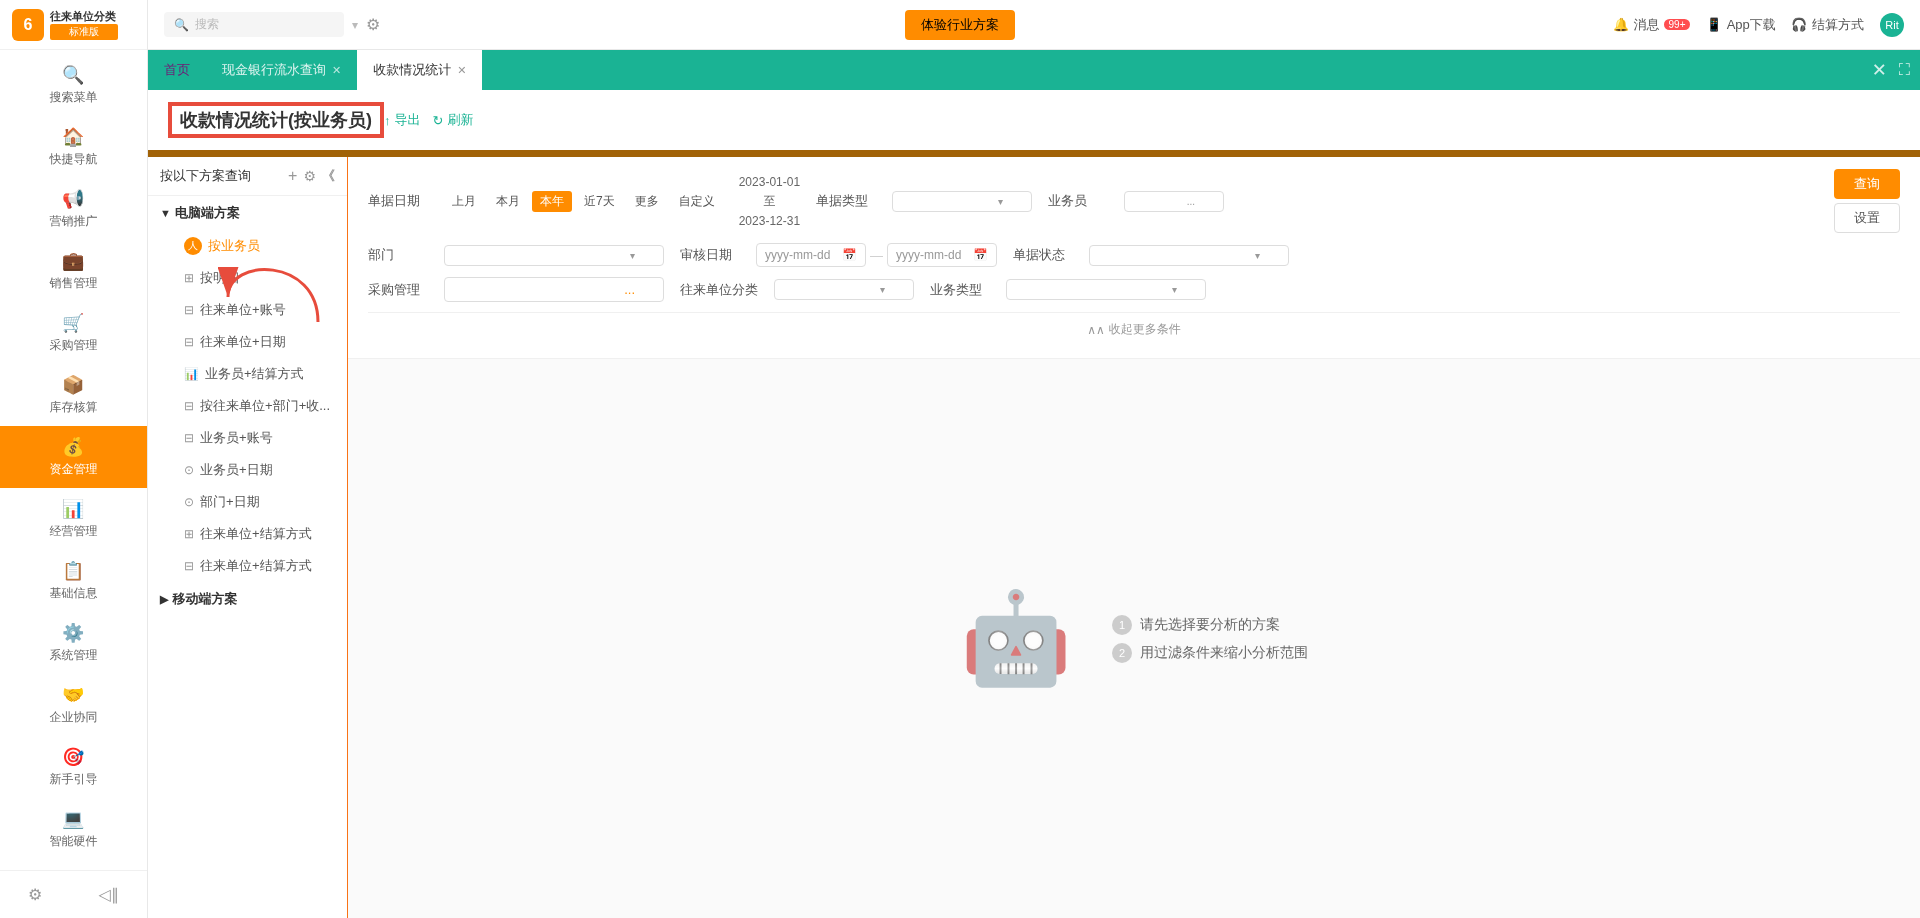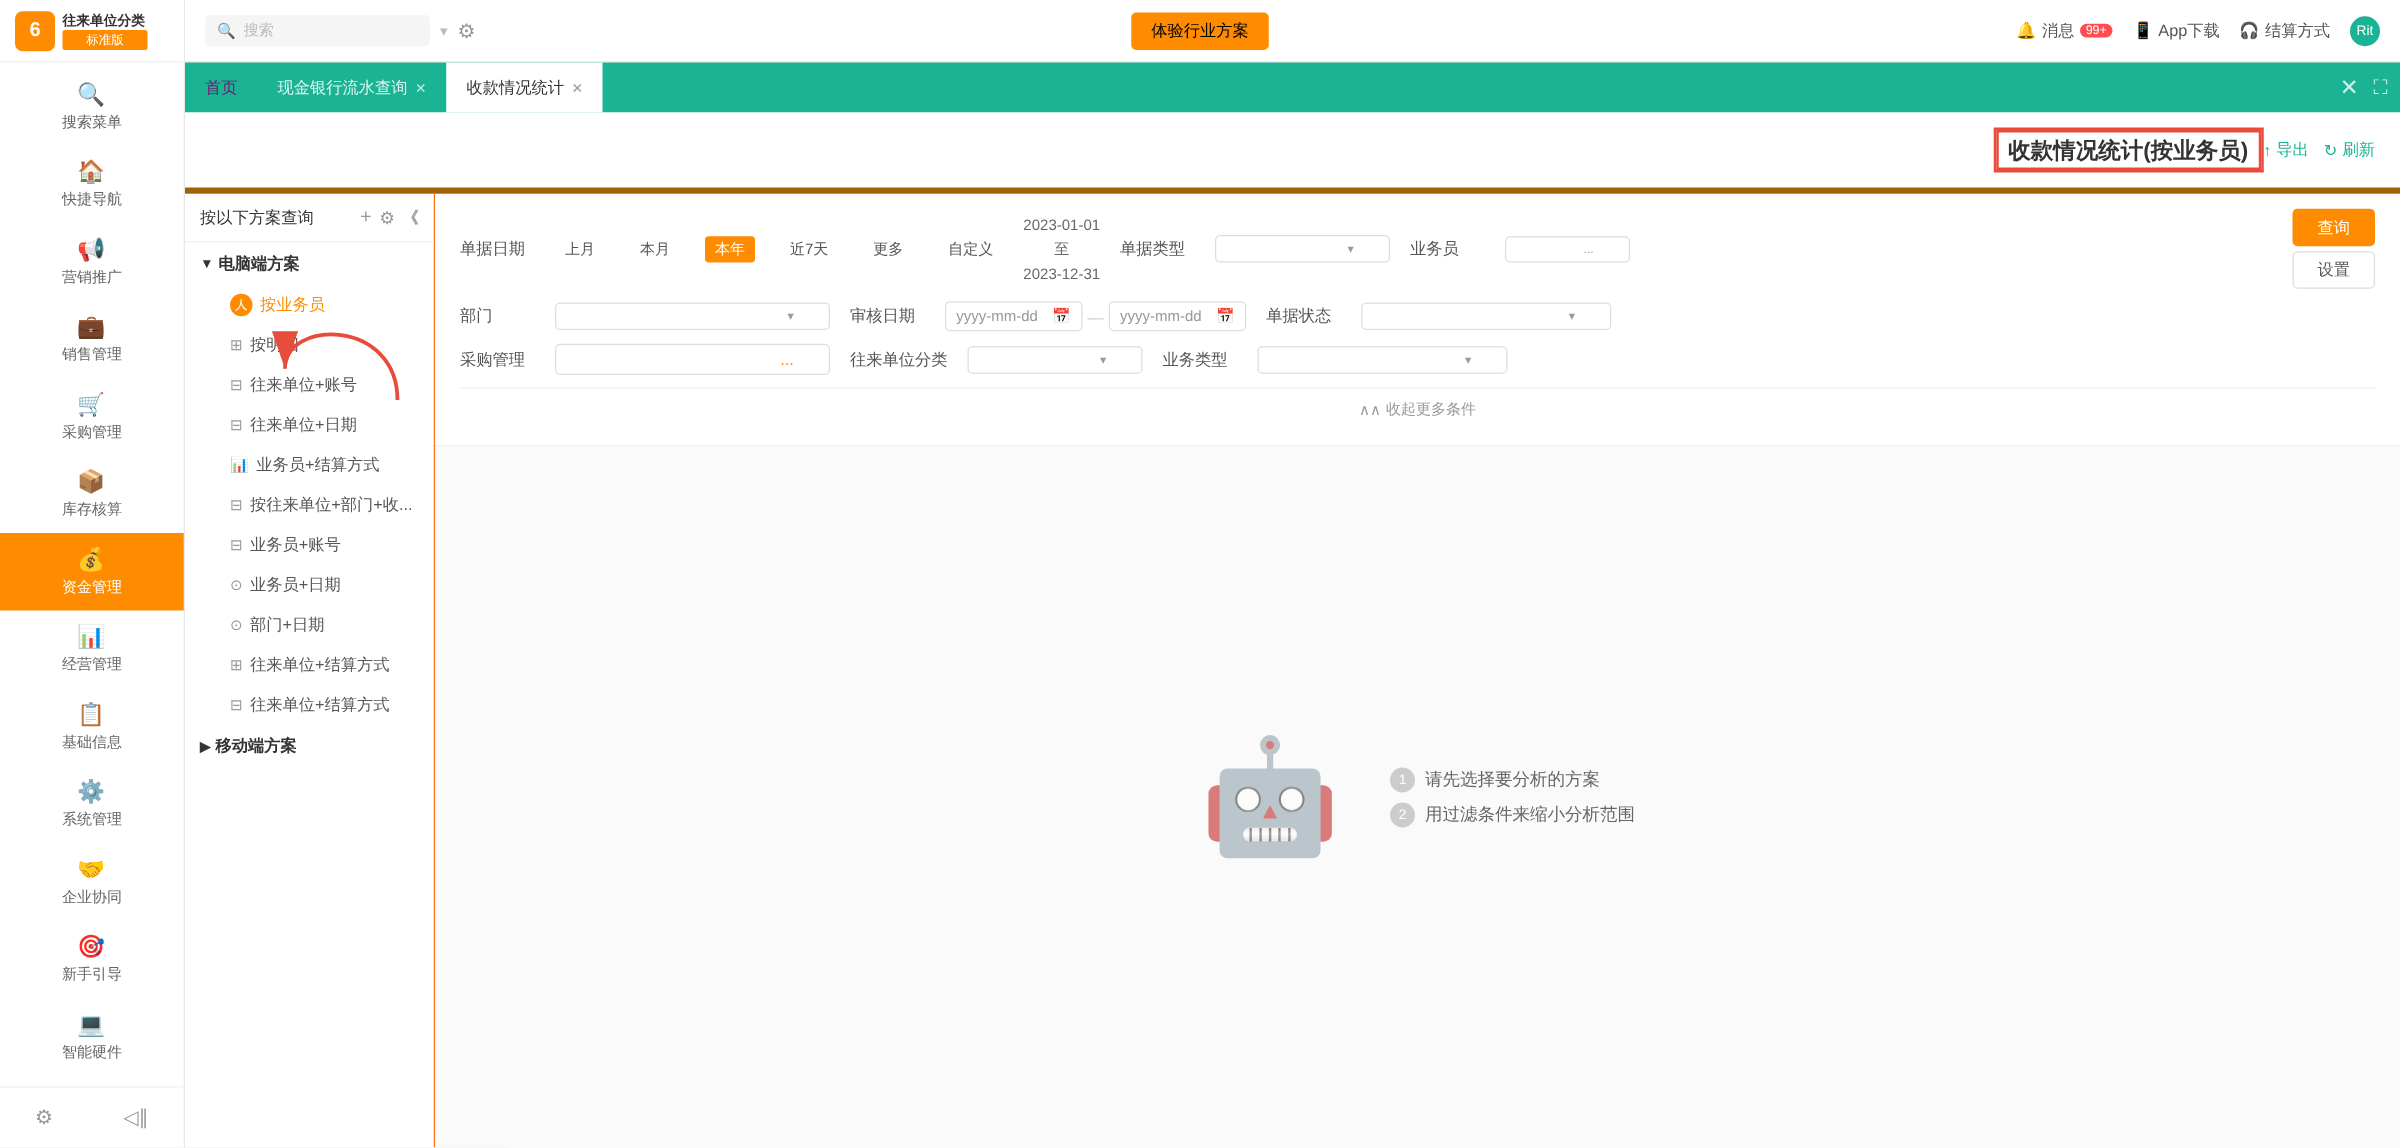--- a/index.html
+++ b/index.html
@@ -32,21 +32,21 @@
     
     .tabbar { height: 40px; background: #1ab394; display: flex; align-items: center; padding: 0 0 0 0; }
     .tab { display: flex; align-items: center; padding: 0 16px; height: 40px; font-size: 13px; cursor: pointer; color: rgba(255,255,255,0.85); gap: 6px; }
     .tab.home { color: #701a75; }
     .tab.active { background: #fff; color: #333; }
     .tab-close { font-size: 11px; color: rgba(255,255,255,0.7); }
     .tab.active .tab-close { color: #999; }
     .tabbar-right { margin-left: auto; display: flex; align-items: center; padding-right: 10px; gap: 12px; color: rgba(255,255,255,0.85); font-size: 16px; cursor: pointer; }
 
     
-    .page-header { background: #fff; padding: 12px 20px; display: flex; align-items: center; justify-content: flex-end; border-bottom: 5px solid #a16207; }
+    .page-header { background: #fff; padding: 12px 20px; display: flex; align-items: center; justify-content: flex-start; border-bottom: 7px solid #a16207; }
     .page-title { font-size: 18px; font-weight: bold; color: #333; border: 2px solid #e74c3c; padding: 2px 8px; display: inline-block; }
     .page-header-actions { display: flex; align-items: center; gap: 12px; }
     .action-btn { display: flex; align-items: center; gap: 4px; color: #1ab394; font-size: 13px; cursor: pointer; }
 
     
     .content { flex: 1; display: flex; overflow: hidden; }
 
     
     .left-panel { width: 200px; background: #fff; border-right: 1px solid #f97316; flex-shrink: 0; display: flex; flex-direction: column; }
     .left-panel-header { display: flex; align-items: center; justify-content: space-between; padding: 10px 12px; border-bottom: 1px solid #f0f0f0; }
@@ -57,21 +57,21 @@
     .tree-section { font-weight: bold; color: #333; display: flex; align-items: center; gap: 4px; padding: 8px 12px; font-size: 13px; }
     .tree-sub { padding-left: 24px; }
     .tree-active-icon { width: 18px; height: 18px; background: #ff8c00; border-radius: 50%; display: flex; align-items: center; justify-content: center; color: #fff; font-size: 10px; flex-shrink: 0; }
     .mobile-section { color: #333; font-weight: bold; display: flex; align-items: center; gap: 4px; padding: 8px 12px; font-size: 13px; cursor: pointer; }
 
     
     .right-panel { flex: 1; display: flex; flex-direction: column; overflow: hidden; }
     .filter-area { background: #fff; padding: 12px 20px; border-bottom: 1px solid #f0f0f0; }
     .filter-row { display: flex; align-items: center; gap: 16px; margin-bottom: 10px; flex-wrap: wrap; }
     .filter-label { color: #555; font-size: 13px; white-space: nowrap; min-width: 60px; }
-    .date-tabs { display: flex; align-items: center; gap: 20px; }
+    .date-tabs { display: flex; align-items: center; gap: 4px; }
     .date-tab { padding: 2px 8px; font-size: 12px; color: #555; cursor: pointer; border-radius: 2px; }
     .date-tab.active { background: #ff8c00; color: #fff; border-radius: 3px; }
     .date-range { font-size: 12px; color: #666; display: flex; align-items: center; gap: 4px; flex-direction: column; }
     .filter-select { border: 1px solid #ddd; border-radius: 4px; padding: 4px 28px 4px 8px; font-size: 13px; color: #333; background: #fff; min-width: 140px; position: relative; display: flex; align-items: center; justify-content: space-between; cursor: pointer; }
     .filter-select .arrow { color: #999; font-size: 10px; }
     .filter-date-range { display: flex; align-items: center; gap: 4px; }
     .filter-date { border: 1px solid #ddd; border-radius: 4px; padding: 4px 8px; font-size: 12px; color: #999; width: 110px; display: flex; align-items: center; justify-content: space-between; }
     .more-btn { color: #ff8c00; font-size: 13px; cursor: pointer; }
     .collapse-bar { display: flex; align-items: center; justify-content: center; padding: 8px; color: #999; font-size: 12px; cursor: pointer; gap: 4px; border-top: 1px solid #f0f0f0; margin-top: 4px; }
     .query-btn { background: #ff8c00; color: #fff; border: none; padding: 6px 20px; border-radius: 4px; cursor: pointer; font-size: 13px; }

